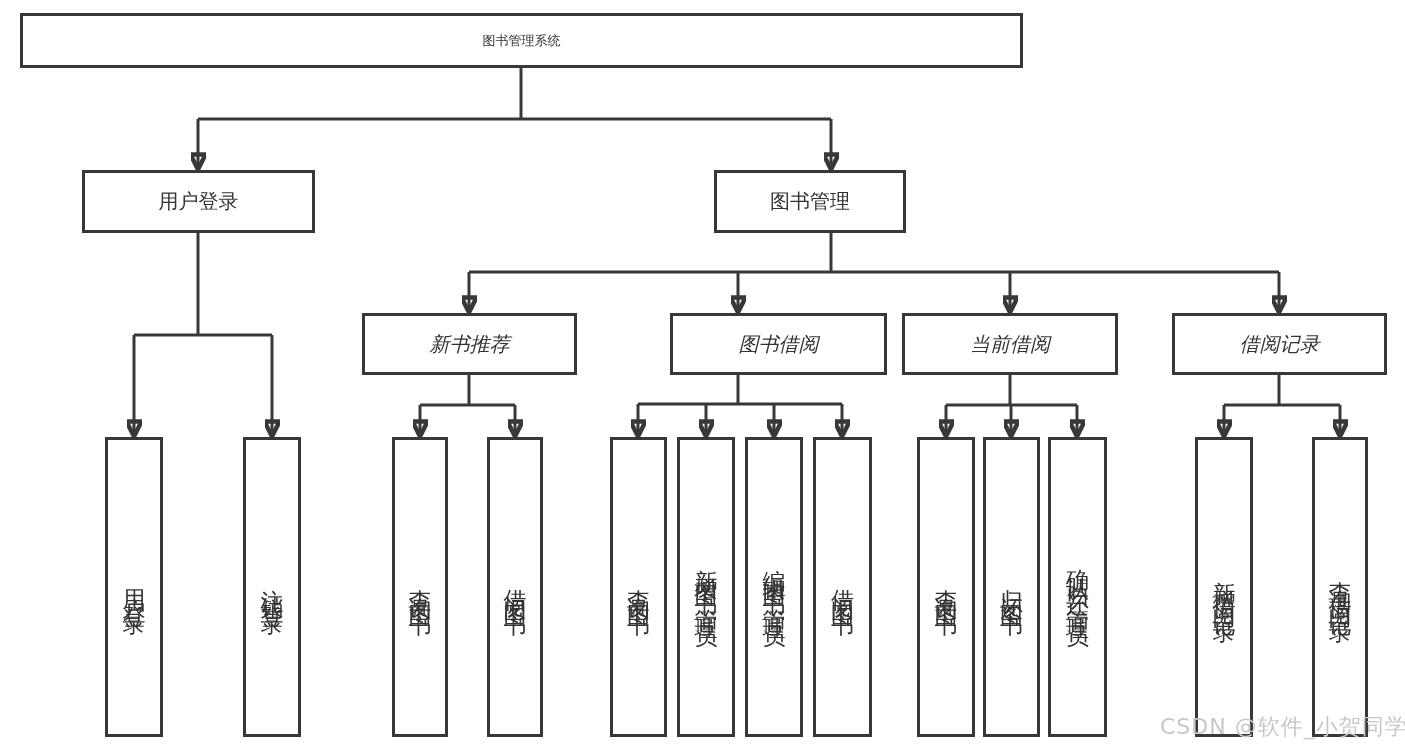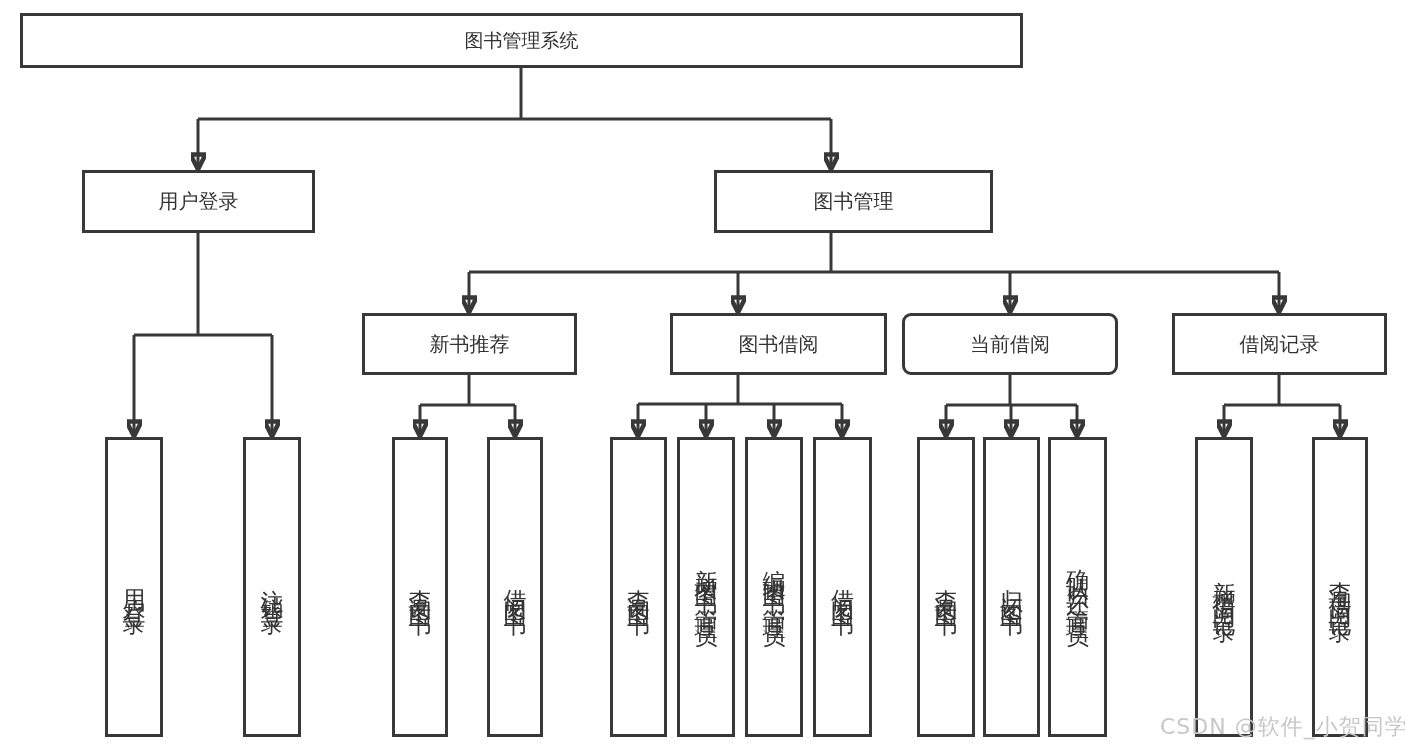--- a/index.html
+++ b/index.html
@@ -10,23 +10,23 @@
   }
   svg.wires { position:absolute; left:0; top:0; width:1405px; height:747px; }
   svg.wires path { stroke:var(--line,#383838); stroke-width:3; fill:none; }
 
   .box {
     position:absolute; box-sizing:border-box; background:#fff;
     border:3px solid var(--line,#383838);
     display:flex; align-items:center; justify-content:center;
     text-align:center; z-index:2;
   }
-  .root { top:13px;  left:20px; width:1003px; height:55px; font-size:19px; }
+  .root { top:13px;  left:20px; width:1003px; height:55px; font-size:13px; }
   .l2   { top:170px; height:63px; font-size:20px; }
-  .l3   { top:313px; height:62px; font-size:20px; }
+  .l3   { top:313px; height:62px; font-size:20px;font-style:italic; }
   .leaf { top:437px; height:300px; }
   .vtxt {
     writing-mode:vertical-rl; text-orientation:mixed;
     font-size:23px; line-height:1; letter-spacing:8px;
   }
   .watermark {
     position:absolute; left:1160px; top:712px; z-index:5;
     font-size:22px; color:var(--watermark,#c7c7c7); letter-spacing:1px;
     white-space:nowrap;
   }
@@ -98,31 +98,31 @@
     </g>
   </svg>
 
   <div class="box root">
     <span>图书管理系统</span>
   </div>
 
   <div class="box l2" style="left:82px;width:233px;">
     <span>用户登录</span>
   </div>
-  <div class="box l2" style="left:714px;width:279px;">
+  <div class="box l2" style="left:714px;width:192px;">
     <span>图书管理</span>
   </div>
 
   <div class="box l3" style="left:362px;width:215px;">
     <span>新书推荐</span>
   </div>
   <div class="box l3" style="left:630px;width:217px;margin-left:40px;">
     <span>图书借阅</span>
   </div>
-  <div class="box l3" style="left:902px;width:216px;border-radius:9px;">
+  <div class="box l3" style="left:902px;width:216px;">
     <span>当前借阅</span>
   </div>
   <div class="box l3" style="left:1172px;width:215px;">
     <span>借阅记录</span>
   </div>
 
   <div class="box leaf" style="left:105px;width:58px;">
     <span class="vtxt">用户登录</span>
   </div>
   <div class="box leaf" style="left:243px;width:58px;">

